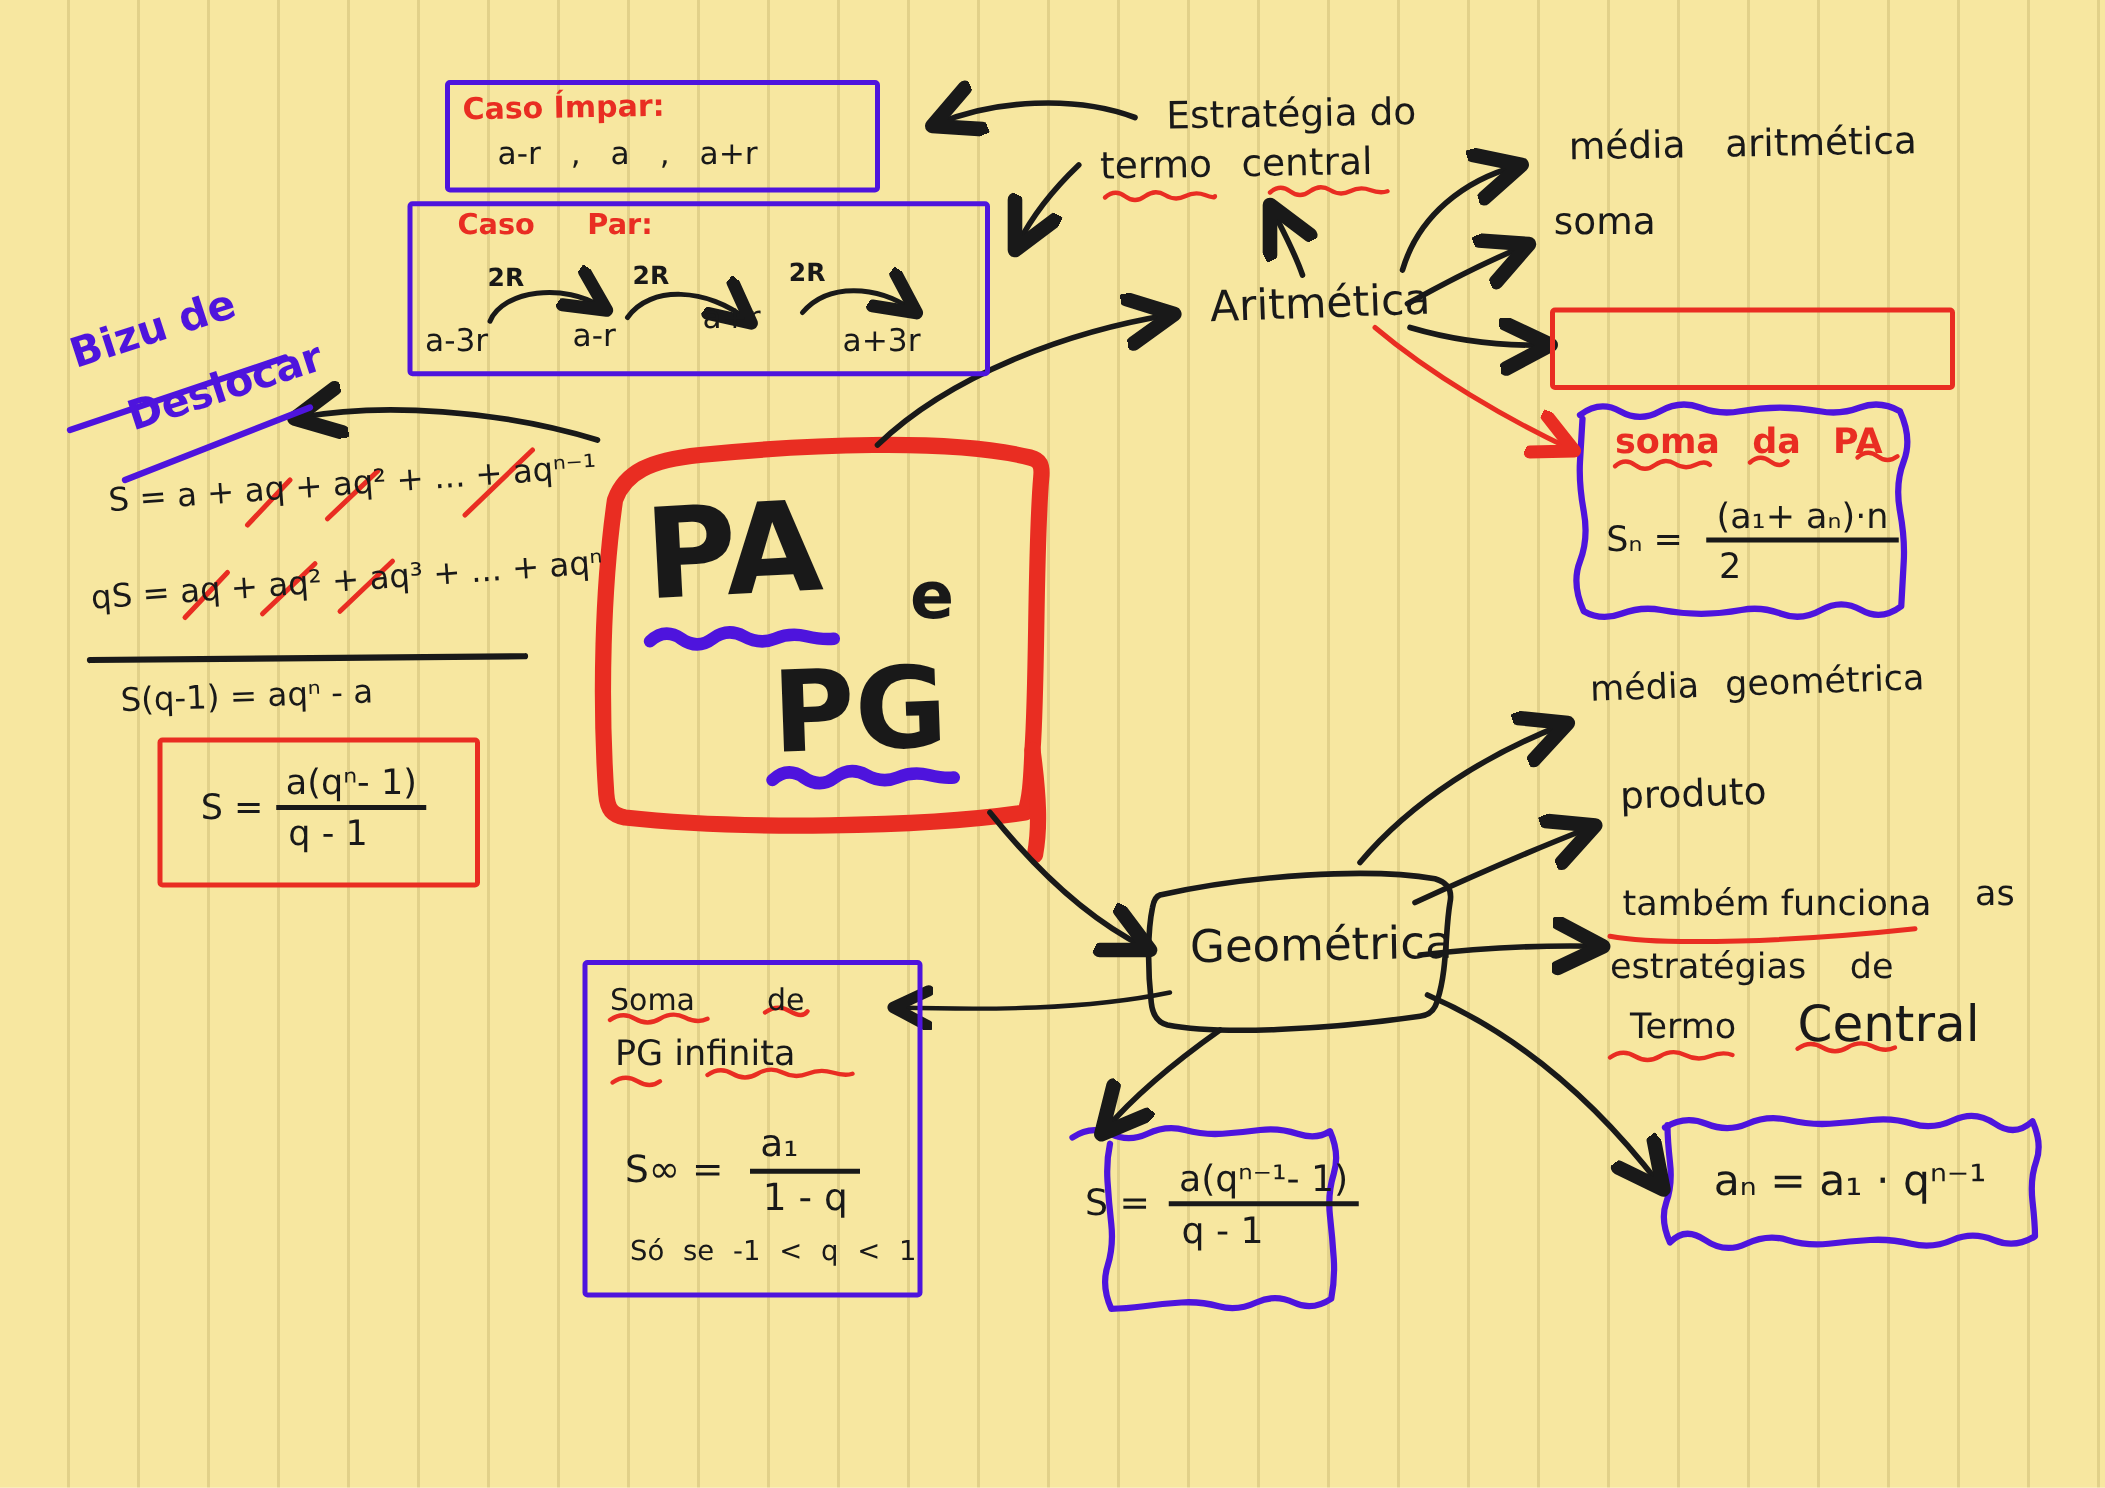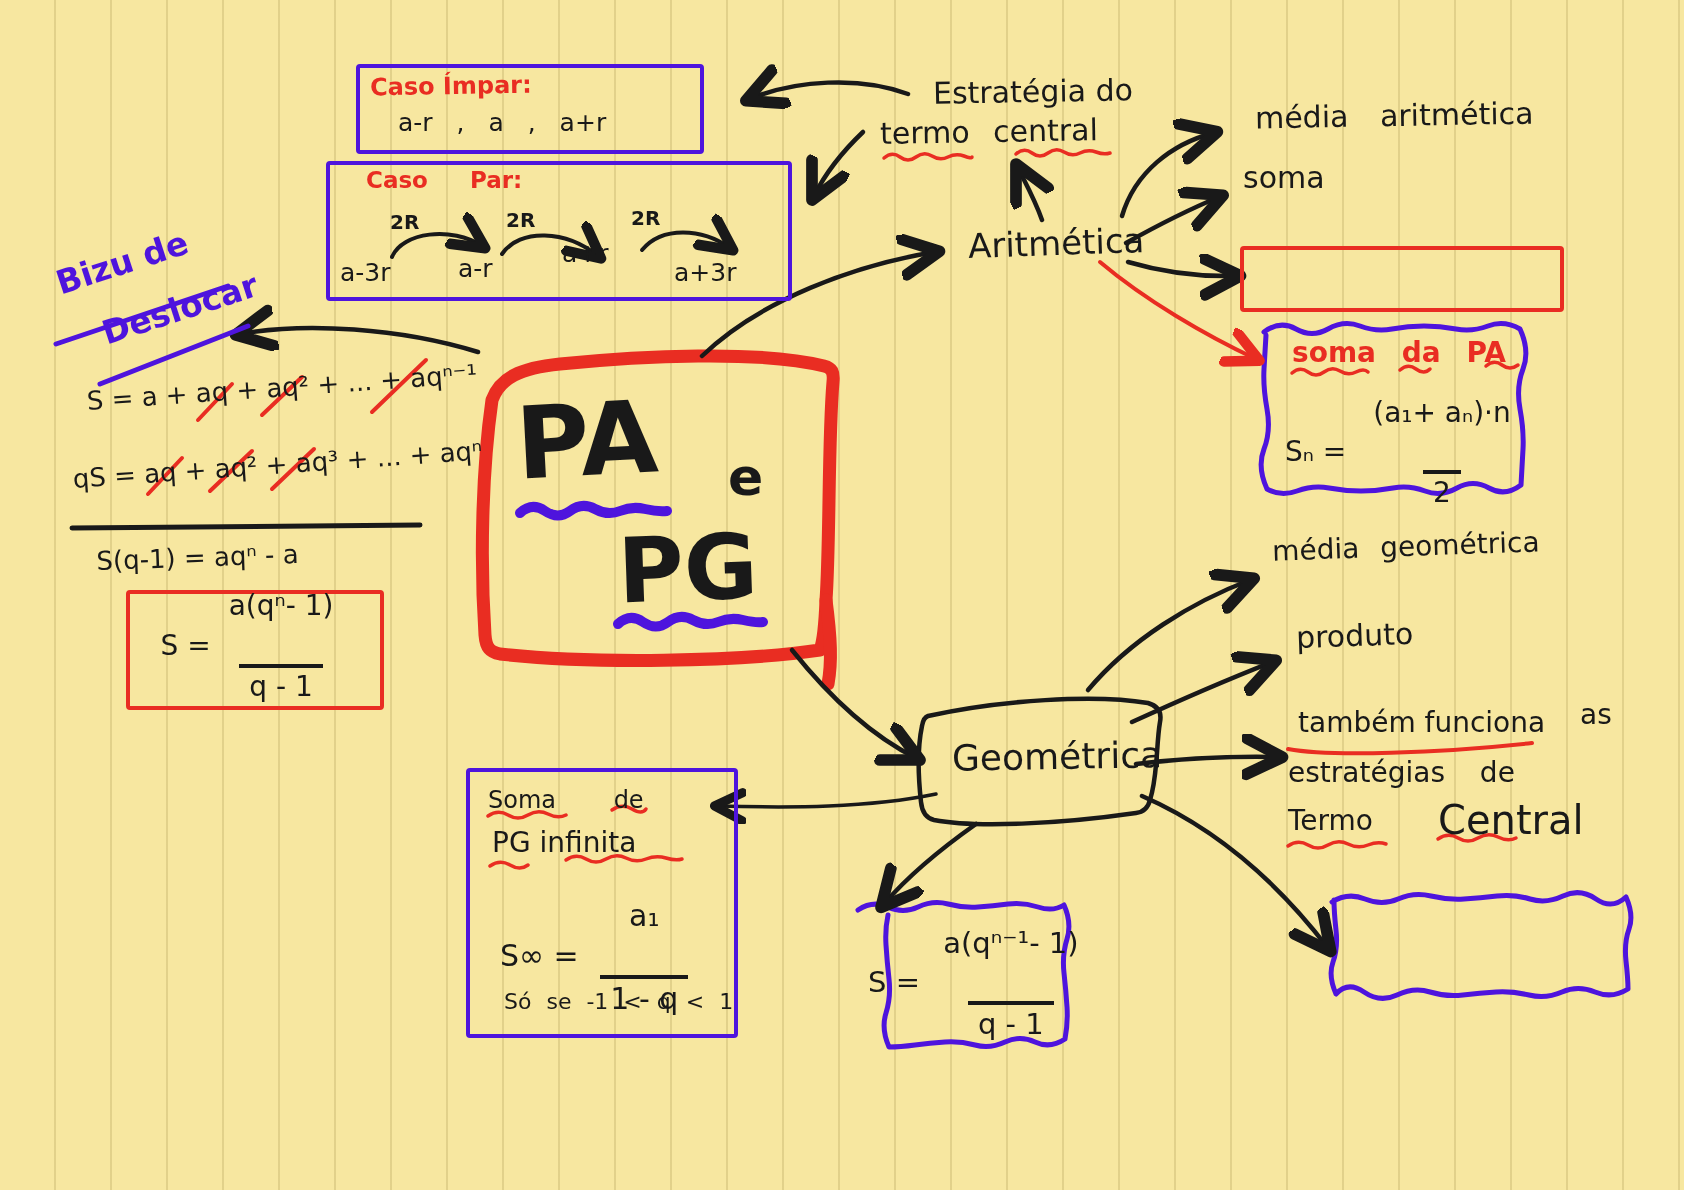--- a/index.html
+++ b/index.html
@@ -16,21 +16,21 @@
   }
   .overlay{position:absolute;left:0;top:0;width:100%;height:100%;pointer-events:none;}
   .hw{position:absolute;white-space:nowrap;line-height:1.05;}
   .red{color:#E92D22;}
   .purple{color:#4E14DD;}
   .black{color:#191919;}
   .bold{font-weight:bold;}
   .box{position:absolute;border-radius:4px;}
   .b-purple{border:4px solid #4E14DD;}
   .b-red{border:4px solid #E92D22;}
-  .frac{display:inline-flex;flex-direction:column;align-items:center;vertical-align:middle;gap:40px;}
+  .frac{display:inline-flex;flex-direction:column;vertical-align:middle;}
   .frac .num{padding:0 8px 3px;}
   .frac .den{border-top:4px solid #191919;padding:4px 10px 0;}
   .formula-center{display:flex;align-items:center;justify-content:center;}
 </style>
 </head>
 <body>
 
 <div class="canvas">
 
   <svg class="overlay" width="1684" height="1190" viewBox="0 0 1684 1190">
@@ -154,31 +154,32 @@
   <div class="hw black bold" style="left:728px;top:450px;font-size:52px;">e</div>
   <div class="hw black bold" style="left:618px;top:522px;font-size:90px;transform:rotate(-2deg);">PG</div>
 
   <div class="hw black" style="left:952px;top:738px;font-size:36px;transform:rotate(-1deg);">Geométrica</div>
   <div class="hw black" style="left:1272px;top:532px;font-size:28px;word-spacing:12px;transform:rotate(-2deg);">média geométrica</div>
   <div class="hw black" style="left:1296px;top:620px;font-size:30px;transform:rotate(-2deg);">produto</div>
 
   <div class="hw black" style="left:1298px;top:708px;font-size:28px;">também funciona</div>
   <div class="hw black" style="left:1580px;top:700px;font-size:28px;">as</div>
   <div class="hw black" style="left:1288px;top:758px;font-size:28px;word-spacing:26px;">estratégias de</div>
-  <div class="hw black" style="left:1288px;top:806px;font-size:28px;">Termo</div>
+  <div class="hw black" style="left:1288px;top:806px;font-size:28px;padding-left:16px;">Termo</div>
   <div class="hw black" style="left:1438px;top:799px;font-size:40px;">Central</div>
 
   <div class="hw black" style="left:868px;top:928px;font-size:29px;">
     <span>S =</span>
     <span class="frac" style="margin-left:6px;">
       <span class="num">a(qⁿ⁻¹- 1)</span>
       <span class="den">q - 1</span>
     </span>
   </div>
 
+  <div class="hw black formula-center" style="left:1340px;top:910px;width:280px;height:72px;font-size:34px;">aₙ = a₁ · qⁿ⁻¹</div>
 
   <div class="box b-purple" style="left:466px;top:768px;width:264px;height:262px;"></div>
   <div class="hw black" style="left:488px;top:788px;font-size:24px;word-spacing:50px;">Soma de</div>
   <div class="hw black" style="left:492px;top:828px;font-size:28px;">PG infinita</div>
   <div class="hw black" style="left:500px;top:900px;font-size:30px;">
     <span>S∞ =</span>
     <span class="frac" style="margin-left:12px;">
       <span class="num">a₁</span>
       <span class="den">1 - q</span>
     </span>

